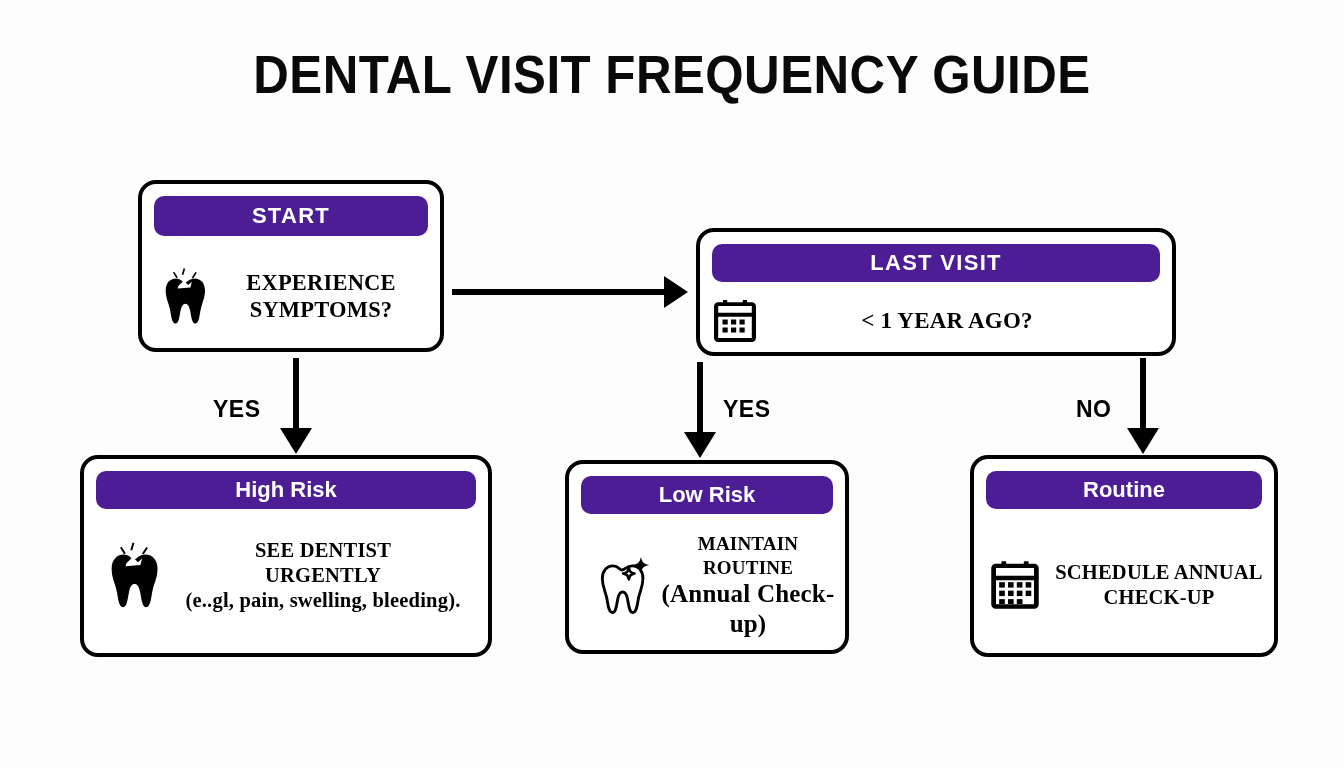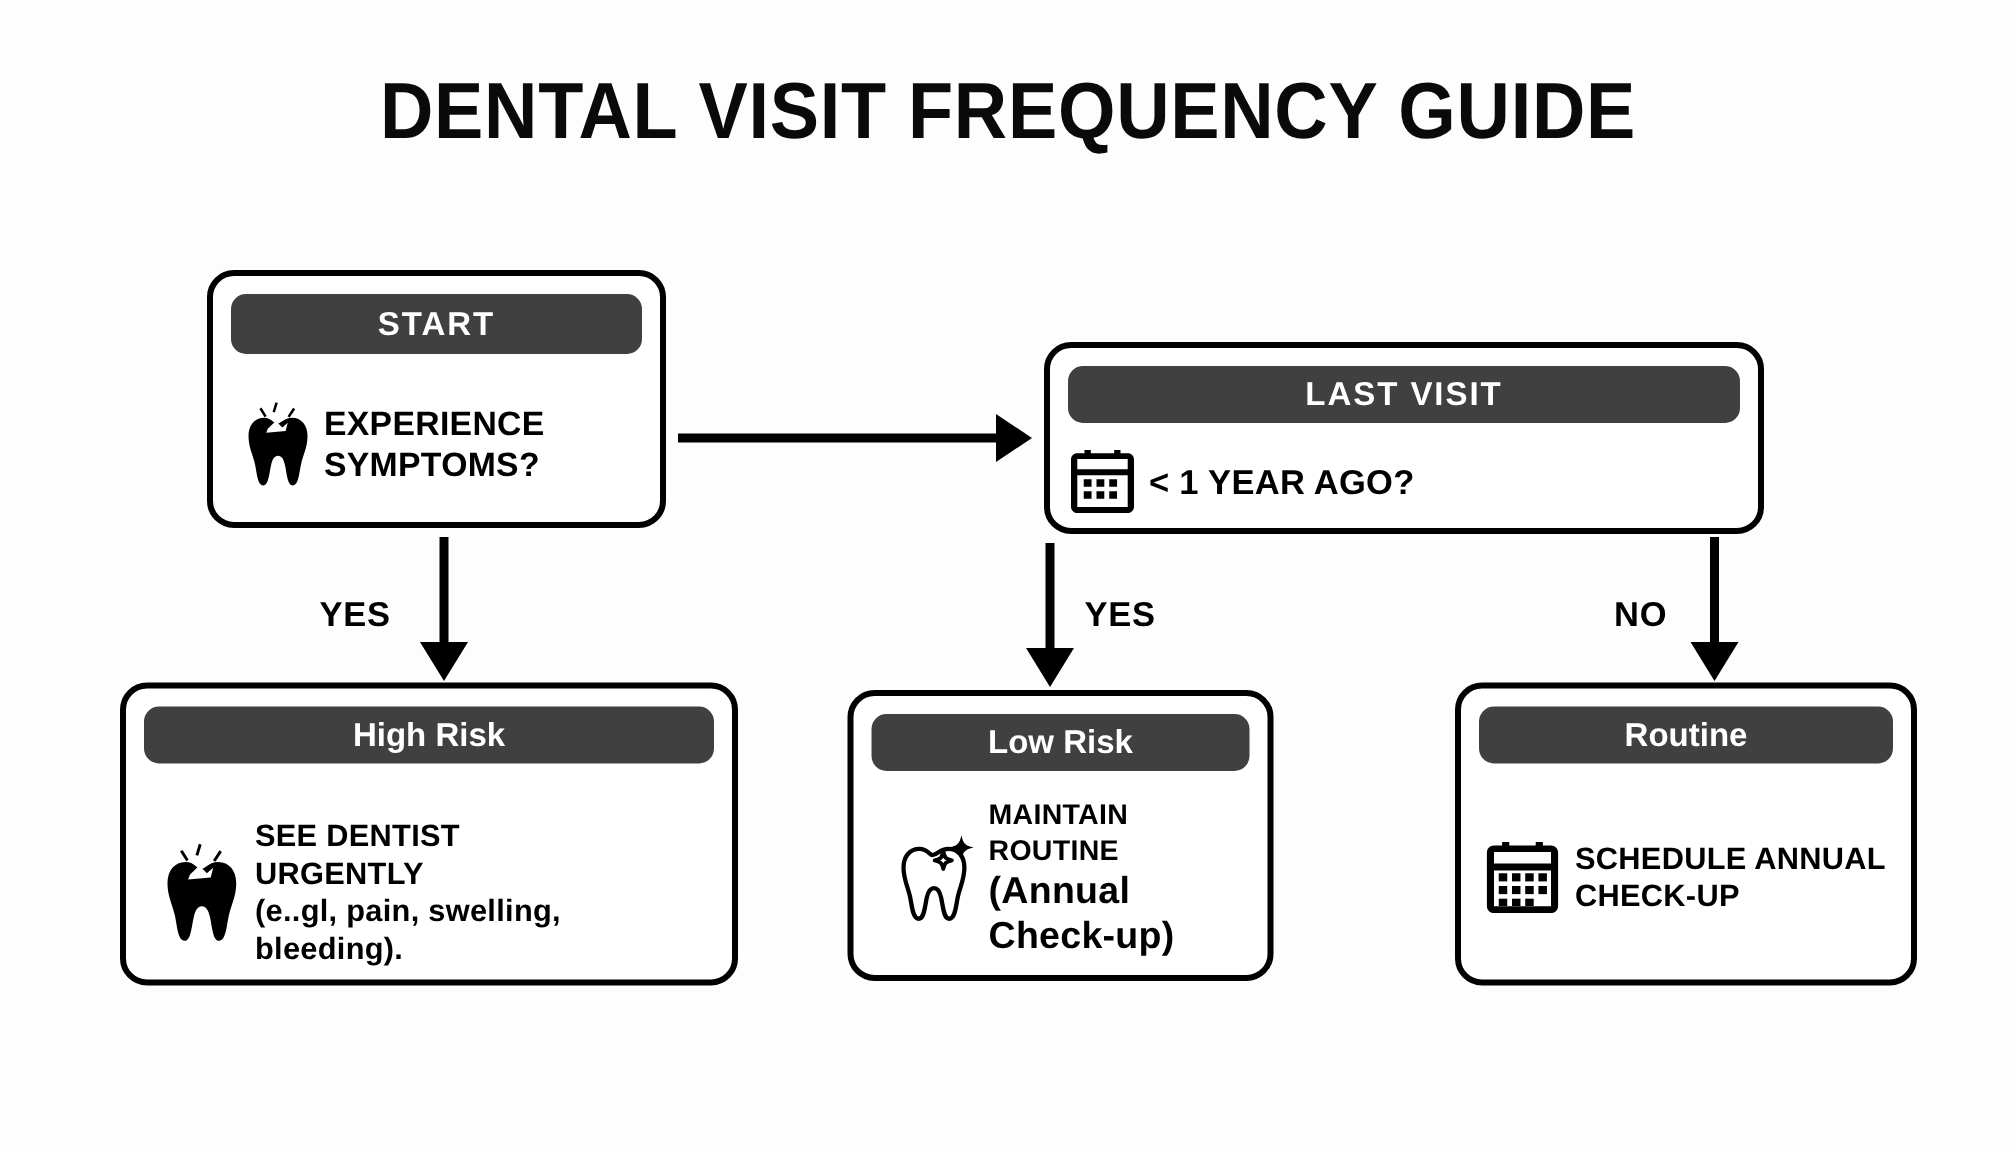--- a/index.html
+++ b/index.html
@@ -45,21 +45,21 @@
     background: #ffffff;
     border: 4px solid #000;
     border-radius: 18px;
     box-sizing: border-box;
   }
   .node-header {
     position: absolute;
     left: 12px;
     right: 12px;
     top: 12px;
-    background: #404040;
+    background: #4c1d95;
     border-radius: 10px;
     color: #fff;
     text-align: center;
     font-weight: bold;
     display: flex;
     align-items: center;
     justify-content: center;
     box-sizing: border-box;
   }
   .node-body {
@@ -71,24 +71,25 @@
     box-sizing: border-box;
   }
   .node-icon {
     flex: 0 0 auto;
     display: flex;
     align-items: center;
     justify-content: center;
   }
   .node-text {
     flex: 1 1 auto;
-    text-align: left;
+    text-align: center;
     font-weight: bold;
     line-height: 1.22;
     letter-spacing: 0.2px;
+    font-family: Liberation Serif, serif;
   }
   .sub-line {
     font-weight: bold;
   }
 
   
   #node-start {
     left: 138px; top: 180px; width: 306px; height: 172px;
   }
   #node-start .node-header { height: 40px; font-size: 22px; letter-spacing: 1.3px; }
@@ -101,21 +102,21 @@
   }
   #node-lastvisit .node-header { height: 38px; font-size: 22px; letter-spacing: 1.3px; }
   #node-lastvisit .node-body { top: 58px; height: 62px; padding: 0 4px; }
   #node-lastvisit .node-icon { width: 62px; }
   #node-lastvisit .node-text { font-size: 23px; padding-right: 40px; }
 
   #node-high {
     left: 80px; top: 455px; width: 412px; height: 202px;
   }
   #node-high .node-header { height: 38px; font-size: 22px; }
-  #node-high .node-body { top: 68px; height: 136px; padding: 0 12px; }
+  #node-high .node-body { top: 48px; height: 136px; padding: 0 12px; }
   #node-high .node-icon { width: 74px; }
   #node-high .node-text { font-size: 20.5px; }
   #node-high .sub-line { font-size: 20.5px; }
 
   #node-low {
     left: 565px; top: 460px; width: 284px; height: 194px;
   }
   #node-low .node-header { height: 38px; font-size: 22px; }
   #node-low .node-body { top: 58px; height: 128px; padding: 0 8px 0 22px; }
   #node-low .node-icon { width: 68px; }

